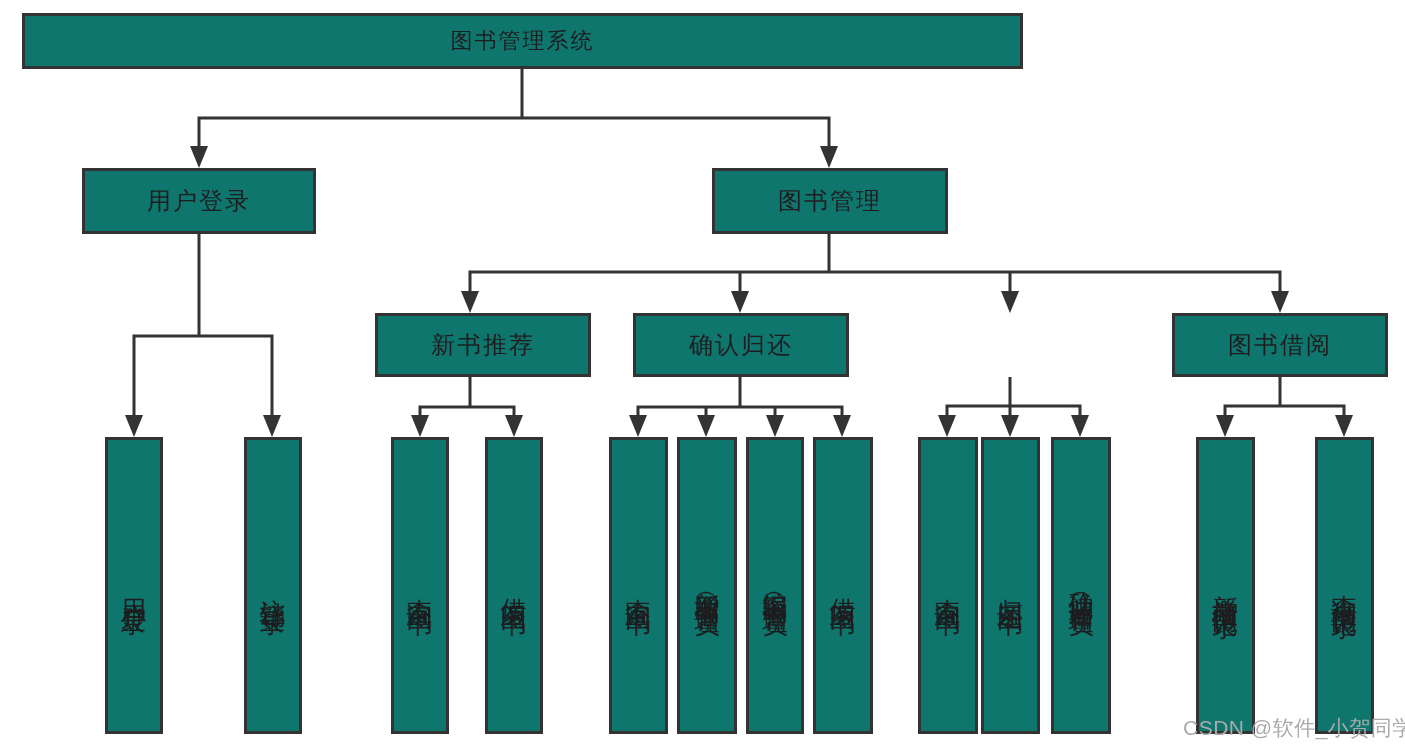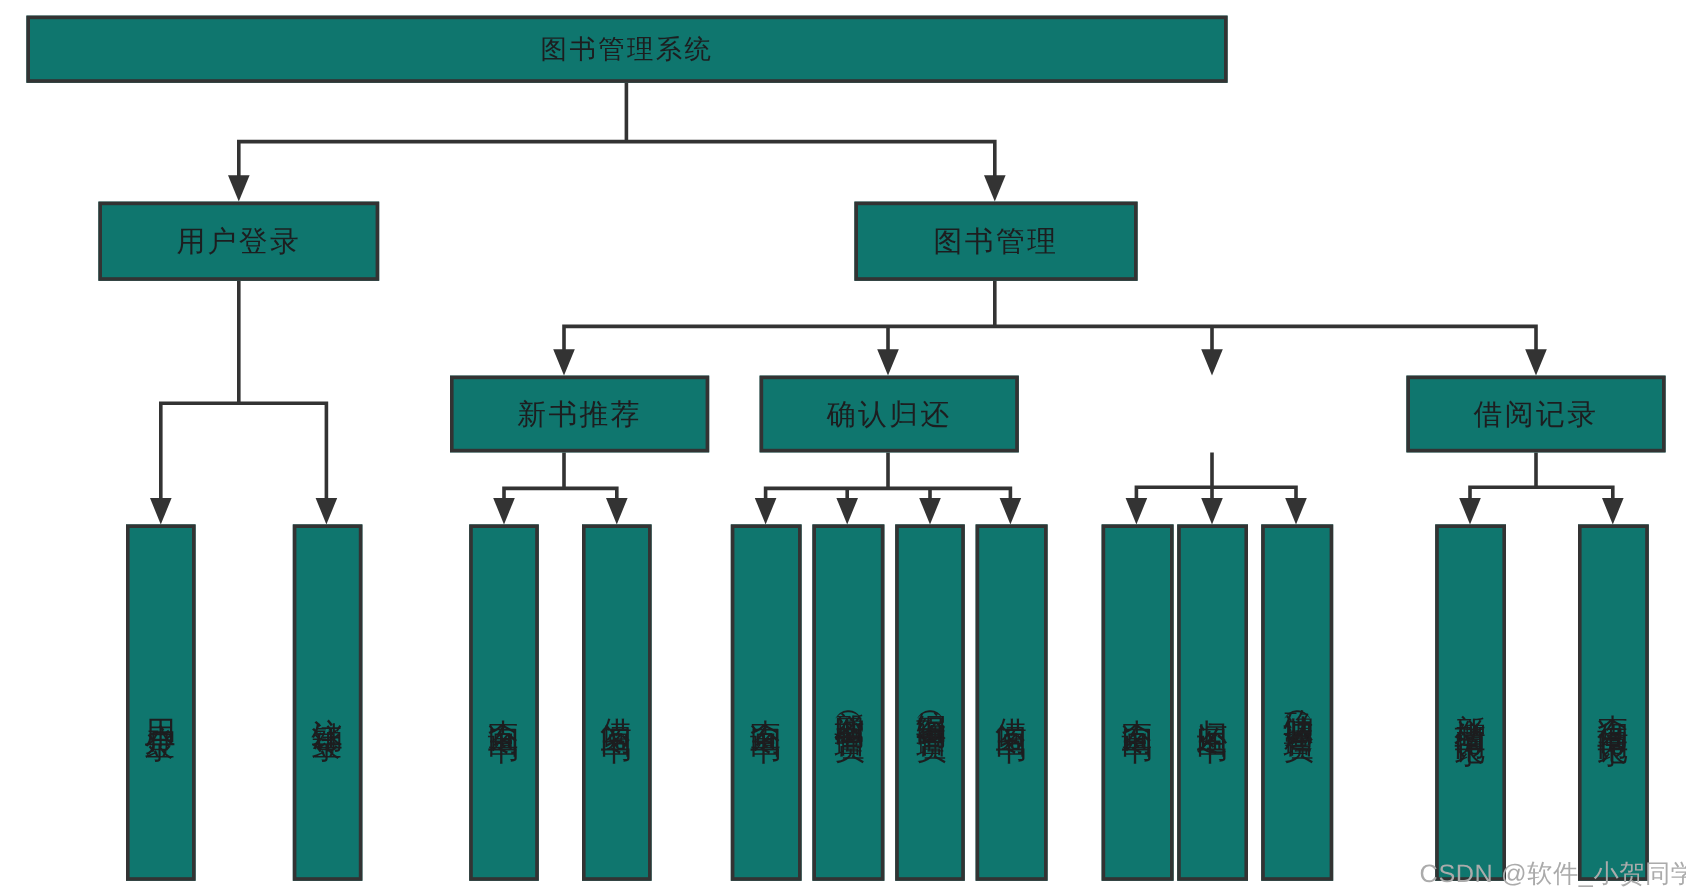--- a/index.html
+++ b/index.html
@@ -113,21 +113,21 @@
     </g>
   </svg>
 
   <div class="node h root" style="left:22px; top:13px; width:1001px; height:56px;">图书管理系统</div>
 
   <div class="node h" style="left:82px; top:168px; width:234px; height:66px;">用户登录</div>
   <div class="node h" style="left:712px; top:168px; width:236px; height:66px;text-align:right;">图书管理</div>
 
   <div class="node h" style="left:363px; top:313px; width:216px; height:64px;margin-left:12px;">新书推荐</div>
   <div class="node h" style="left:633px; top:313px; width:216px; height:64px;">确认归还</div>
-  <div class="node h" style="left:1172px; top:313px; width:216px; height:64px;">借阅记录</div>
+  <div class="node h" style="left:1172px; top:313px; width:216px; height:64px;">图书借阅</div>
 
   <div class="node leaf" style="left:105px; top:437px; width:58px; height:297px;">用户登录</div>
   <div class="node leaf" style="left:244px; top:437px; width:58px; height:297px;">注销登录</div>
   <div class="node leaf" style="left:391px; top:437px; width:58px; height:297px;">查询图书</div>
   <div class="node leaf" style="left:485px; top:437px; width:58px; height:297px;">借阅图书</div>
   <div class="node leaf" style="left:609px; top:437px; width:59px; height:297px;">查询图书</div>
   <div class="node leaf long" style="left:677px; top:437px; width:60px; height:297px;">新增图书（管理员）</div>
   <div class="node leaf long" style="left:746px; top:437px; width:58px; height:297px;">编辑图书（管理员）</div>
   <div class="node leaf" style="left:813px; top:437px; width:60px; height:297px;">借阅图书</div>
   <div class="node leaf" style="left:918px; top:437px; width:60px; height:297px;">查询图书</div>

